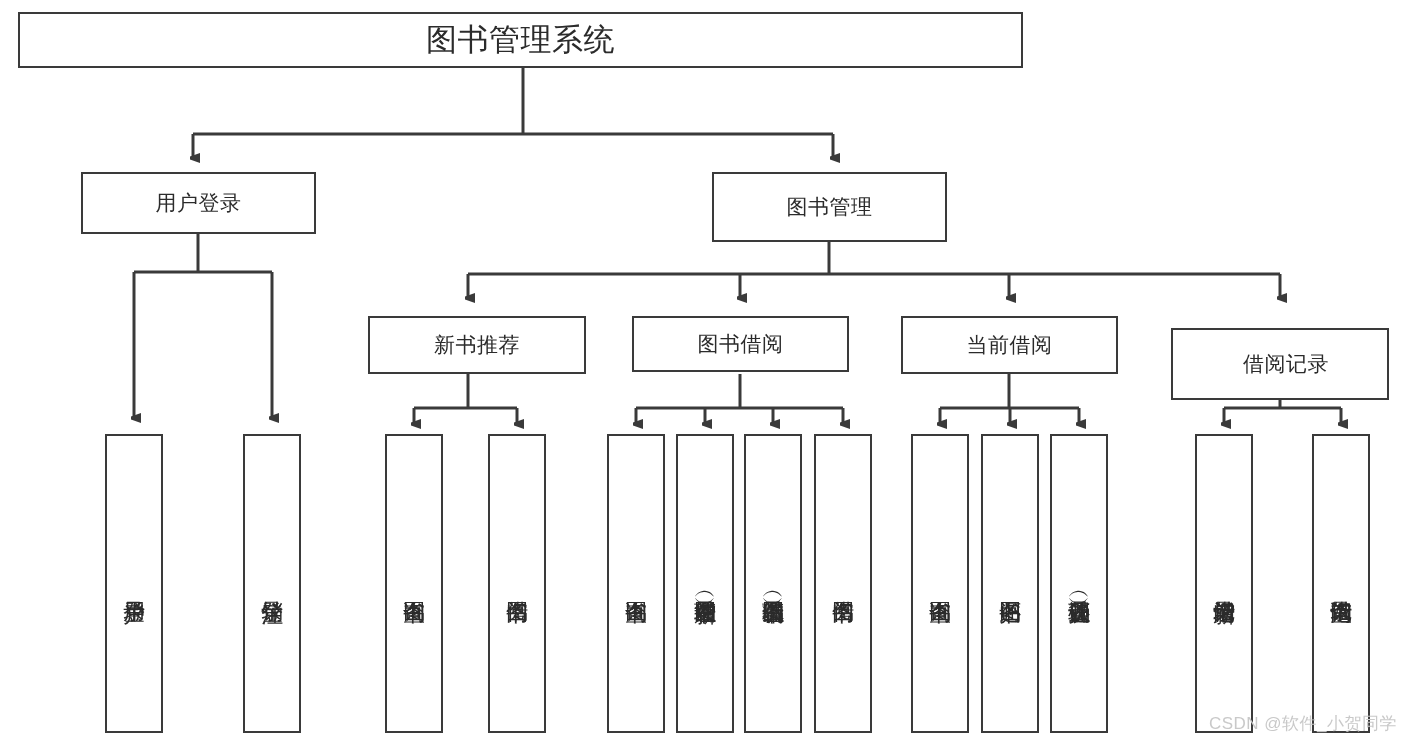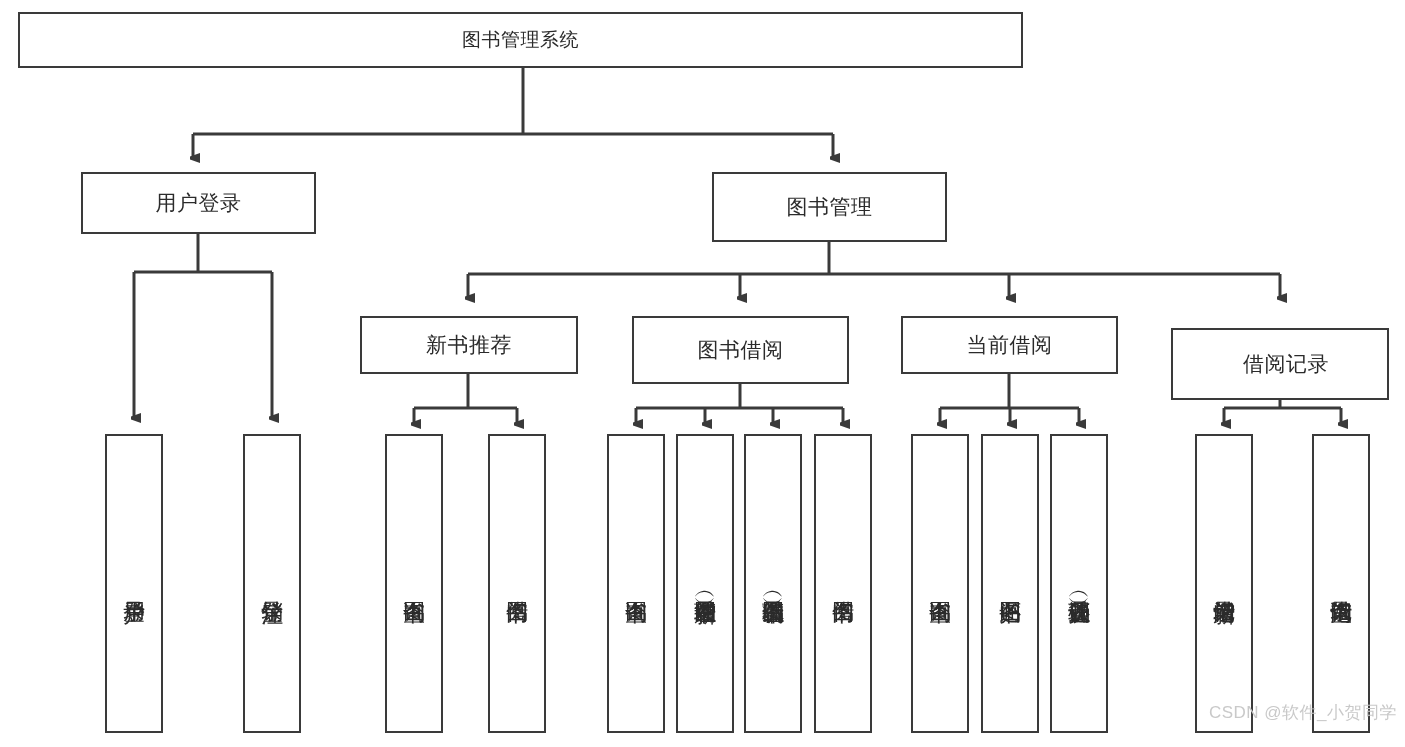--- a/index.html
+++ b/index.html
@@ -33,41 +33,41 @@
     display: flex;
     align-items: center;
     justify-content: center;
     color: #2b2b2b;
   }
   .node.horiz {
     font-size: 21px;
     letter-spacing: 0.5px;
   }
   .node.root {
-    font-size: 19px;
+    font-size: 31px;
   }
   .node.vert {
     writing-mode: vertical-rl;
     text-orientation: upright;
     font-size: 22px;
     line-height: 1.12;
     padding-top: 6px;
     padding-bottom: 6px;
     white-space: nowrap;
   }
   .node.vert .vtext {
     writing-mode: vertical-rl;
     text-orientation: upright;
     display: block;
     text-align: center;
   }
   .watermark {
     position: absolute;
     right: 8px;
-    bottom: 23px;
+    bottom: 12px;
     font-size: 17px;
     color: #c9c9c9;
     letter-spacing: 0.5px;
     white-space: nowrap;
   }
 </style>
 </head>
 <body>
 
 <div id="canvas">
@@ -120,22 +120,22 @@
       <path d="M1224,408 L1224,424" marker-end="url(#arrow)"></path>
       <path d="M1341,408 L1341,424" marker-end="url(#arrow)"></path>
     </g>
   </svg>
 
   <div class="node horiz root" style="left:18px; top:12px; width:1005px; height:56px;">图书管理系统</div>
 
   <div class="node horiz" style="left:81px; top:172px; width:235px; height:62px;">用户登录</div>
   <div class="node horiz" style="left:712px; top:172px; width:235px; height:70px;">图书管理</div>
 
-  <div class="node horiz" style="left:360px; top:316px; width:218px; height:58px;">新书推荐</div>
-  <div class="node horiz" style="left:632px; top:316px; width:217px; height:68px;text-align:right;">图书借阅</div>
+  <div class="node horiz" style="left:368px; top:316px; width:218px; height:58px;">新书推荐</div>
+  <div class="node horiz" style="left:632px; top:316px; width:217px; height:56px;text-align:right;">图书借阅</div>
   <div class="node horiz" style="left:901px; top:316px; width:217px; height:58px;">当前借阅</div>
   <div class="node horiz" style="left:1171px; top:328px; width:218px; height:72px;padding-left:12px;">借阅记录</div>
 
   <div class="node vert" style="left:105px; top:434px; width:58px; height:299px;">
     <span class="vtext">用户登录</span>
   </div>
   <div class="node vert" style="left:243px; top:434px; width:58px; height:299px;">
     <span class="vtext">注销登录</span>
   </div>
 

